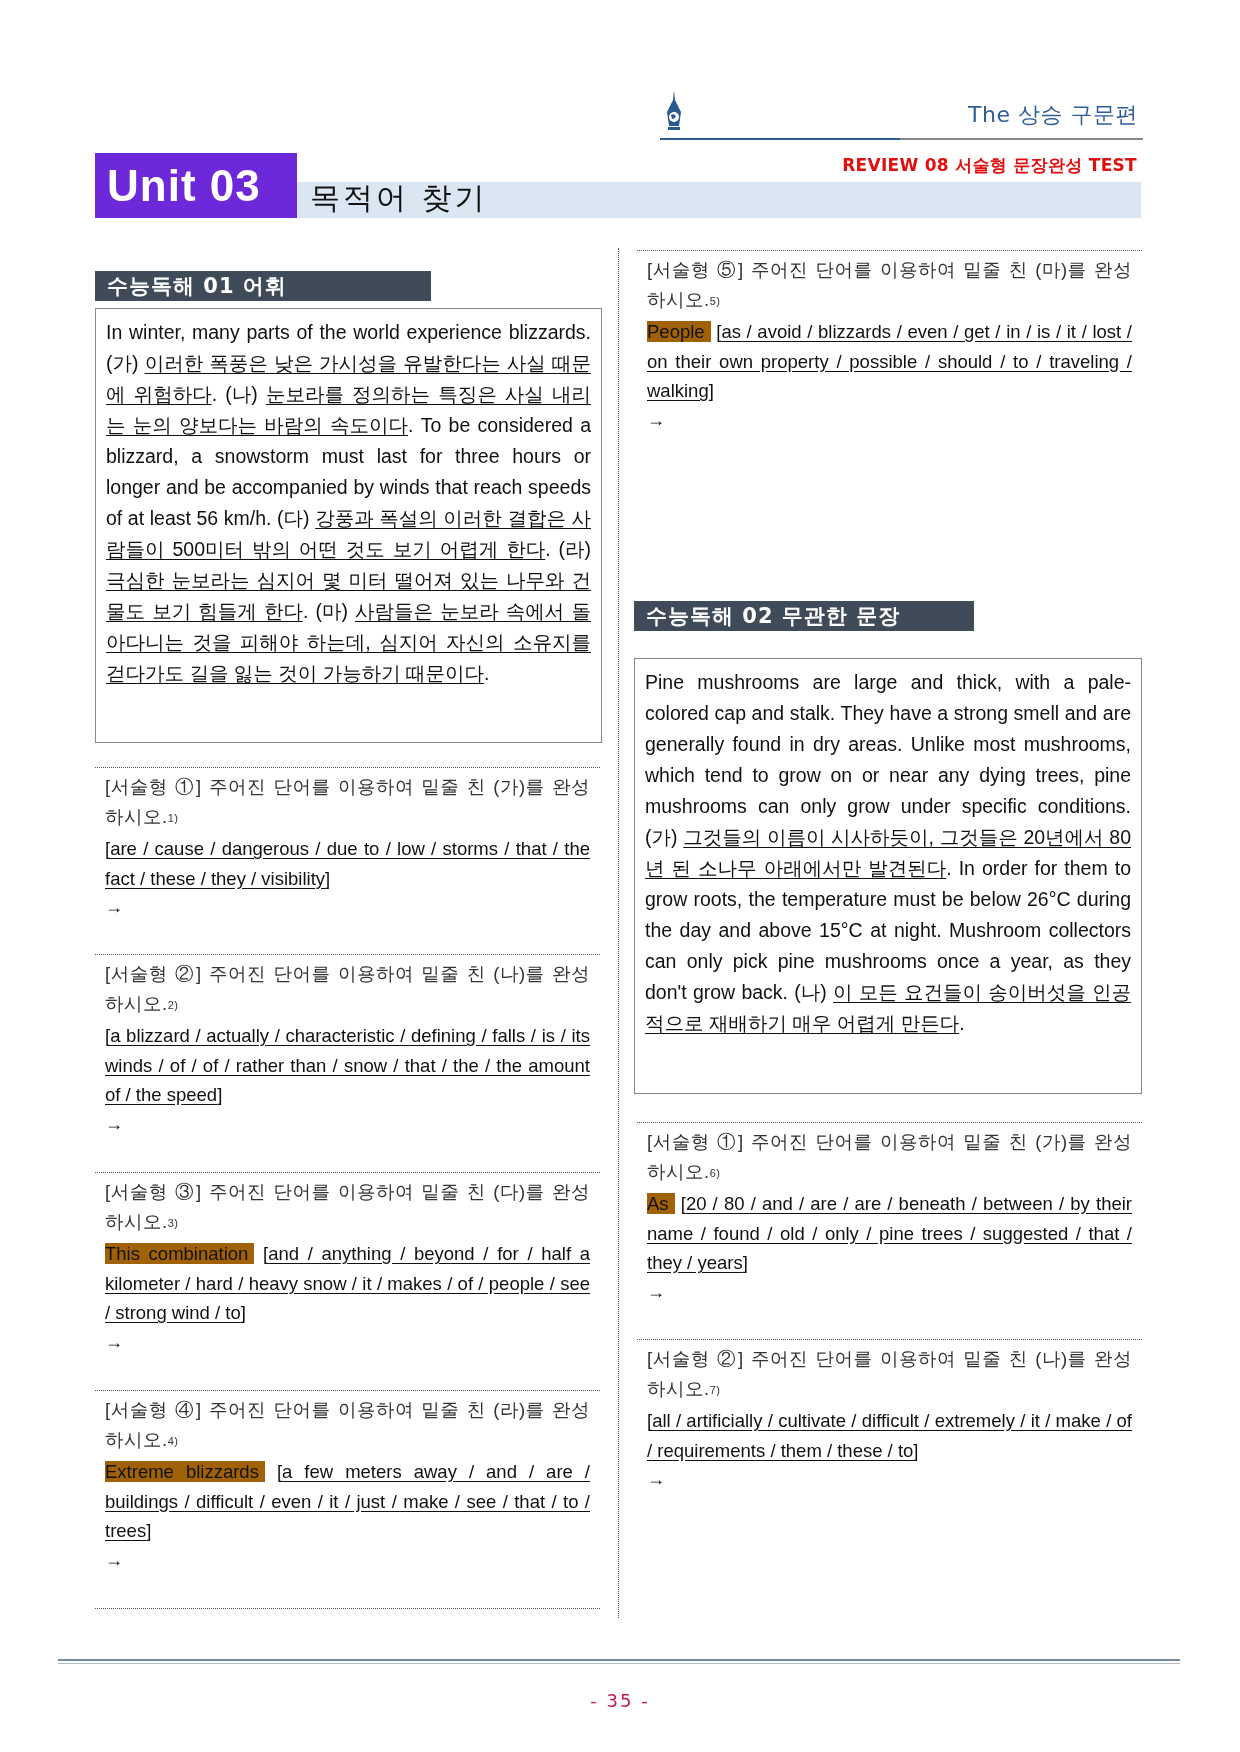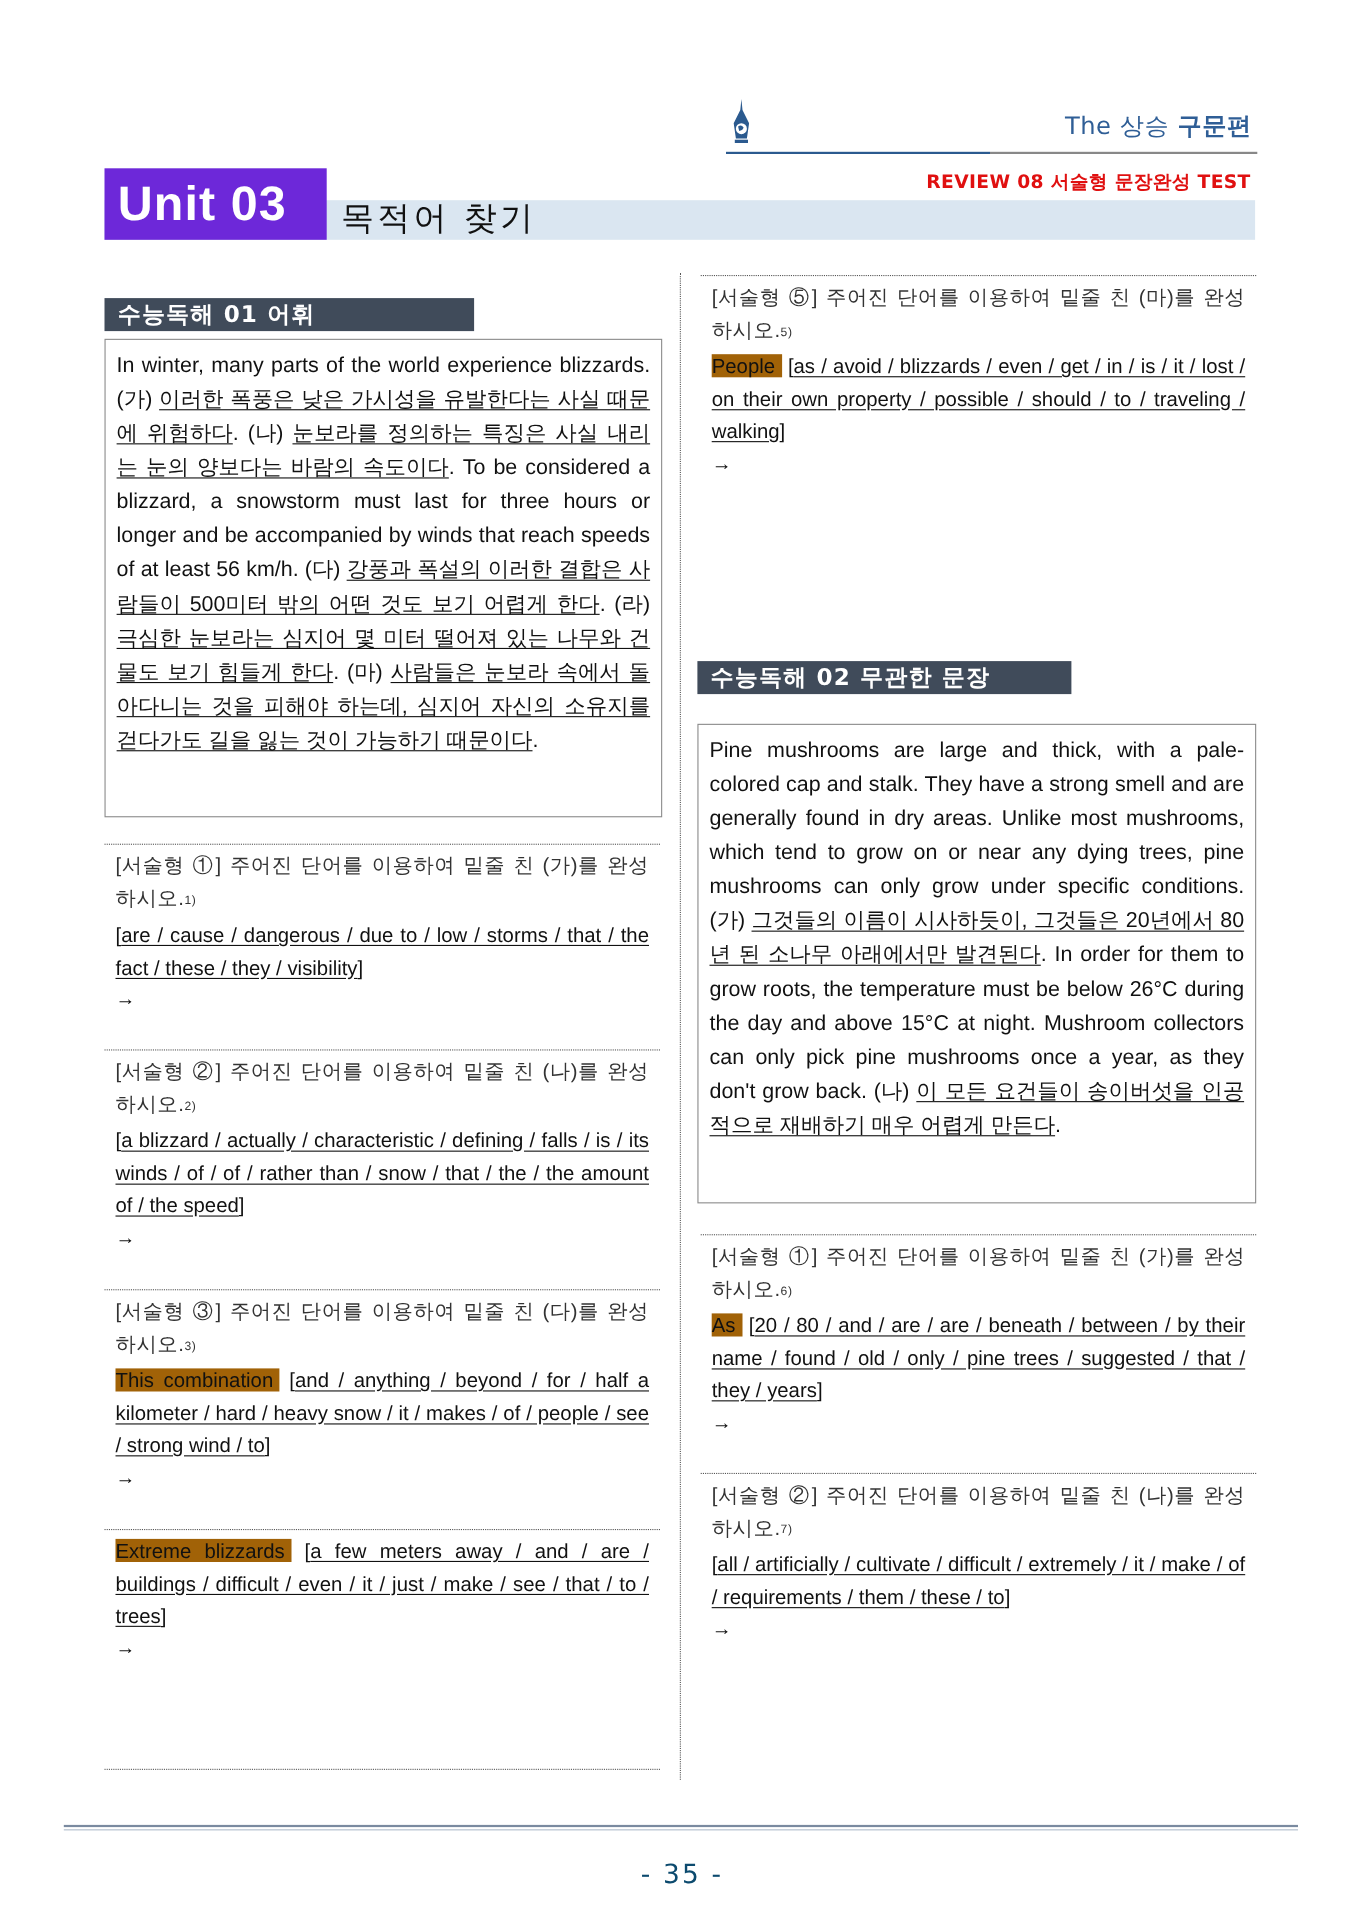--- a/index.html
+++ b/index.html
@@ -3,21 +3,21 @@
 <meta charset="utf-8">
 <style>
   * { box-sizing: border-box; margin: 0; padding: 0; }
   html, body { width: 1240px; height: 1752px; background: #ffffff; }
   body { position: relative; font-family: "DejaVu Sans", "Liberation Sans", sans-serif; color: #111; overflow: hidden; }
 
   .header-logo { position: absolute; left: 663px; top: 90px; width: 22px; height: 44px; }
   .header-line-blue { position: absolute; left: 660px; top: 138px; width: 240px; height: 2px; background: #2b5a8f; }
   .header-line-gray { position: absolute; left: 900px; top: 138px; width: 243px; height: 2px; background: #888; }
   .brand { position: absolute; right: 102px; top: 100px; font-size: 22px; color: #2f5e96; letter-spacing: 0.5px; }
-  .brand b { font-weight: bold; }
+  .brand b { font-weight: normal; }
   .review { position: absolute; right: 103px; top: 154px; font-size: 17px; font-weight: bold; color: #e01010; letter-spacing: 0.3px; }
 
   .unit-band { position: absolute; left: 95px; top: 182px; width: 1046px; height: 36px; background: #dae6f1; }
   .unit-box { position: absolute; left: 95px; top: 153px; width: 202px; height: 65px; background: #6d28d9; color: #fff; font-family: "Liberation Sans", sans-serif; font-weight: bold; font-size: 44px; line-height: 65px; padding-left: 12px; letter-spacing: 1px; }
   .unit-title { position: absolute; left: 310px; top: 178px; font-size: 30px; color: #111; letter-spacing: 3px; }
 
   .col-divider { position: absolute; left: 618px; top: 248px; width: 0; height: 1370px; border-left: 1.5px dotted #555; }
 
   .sec-head { position: absolute; height: 30px; background: #404b5a; color: #fff; font-weight: bold; font-size: 21px; line-height: 30px; padding-left: 12px; letter-spacing: 1px; }
 
@@ -28,21 +28,21 @@
   .q-prompt { color: #333; text-align: justify; letter-spacing: 0.5px; }
   .q-prompt sup { font-size: 11px; vertical-align: baseline; position: relative; top: -1px; }
   .q-words { text-align: justify; }
   .lead { background: #a16207; padding-right: 6px; }
   .arrow { font-size: 18px; }
 
   .bottom-dots { position: absolute; left: 95px; top: 1608px; width: 505px; border-top: 1.5px dotted #555; }
 
   .footer-line1 { position: absolute; left: 58px; top: 1659px; width: 1122px; height: 2px; background: #7a8aa0; }
   .footer-line2 { position: absolute; left: 58px; top: 1663px; width: 1122px; height: 1px; background: #b0bccb; }
-  .page-num { position: absolute; left: 0; width: 1240px; top: 1690px; text-align: center; font-size: 24px; color: #0c4a6e; letter-spacing: 2px; }
+  .page-num { position: absolute; left: 0; width: 1240px; top: 1690px; text-align: center; font-size: 18px; color: #be185d; letter-spacing: 2px; }
 </style>
 </head>
 <body>
 
 <svg class="header-logo" viewBox="0 0 22 44">
   <path d="M11 0 L12 10 L18 22 L16 36 L6 36 L4 22 L10 10 Z" fill="#2b5a8f"></path>
   <circle cx="11" cy="27" r="5" fill="#ffffff"></circle>
   <path d="M8 25 Q11 23 13 26 Q12 29 9 29 Z" fill="#2b5a8f"></path>
   <rect x="5" y="37" width="12" height="3" fill="#2b5a8f"></rect>
 </svg>
@@ -78,20 +78,21 @@
   <div class="arrow">→</div>
 </div>
 
 <div class="q" style="left:95px; top:1172px; width:505px;">
   <div class="q-prompt"><span>[서술형 ③] 주어진 단어를 이용하여 밑줄 친 (다)를 완성하시오.</span><sup>3)</sup></div>
   <div class="q-words"><span class="lead">This combination</span> [<span class="u">and / anything / beyond / for / half a kilometer / hard / heavy snow / it / makes / of / people / see / strong wind / to</span>]</div>
   <div class="arrow">→</div>
 </div>
 
 <div class="q" style="left:95px; top:1390px; width:505px;">
+  <div class="q-prompt"><span>[서술형 ④] 주어진 단어를 이용하여 밑줄 친 (라)를 완성하시오.</span><sup>4)</sup></div>
   <div class="q-words"><span class="lead">Extreme blizzards</span> [<span class="u">a few meters away / and / are / buildings / difficult / even / it / just / make / see / that / to / trees</span>]</div>
   <div class="arrow">→</div>
 </div>
 
 <div class="bottom-dots"></div>
 
 <div class="q" style="left:637px; top:250px; width:505px;">
   <div class="q-prompt"><span>[서술형 ⑤] 주어진 단어를 이용하여 밑줄 친 (마)를 완성하시오.</span><sup>5)</sup></div>
   <div class="q-words"><span class="lead">People</span> [<span class="u">as / avoid / blizzards / even / get / in / is / it / lost / on their own property / possible / should / to / traveling / walking</span>]</div>
   <div class="arrow">→</div>

